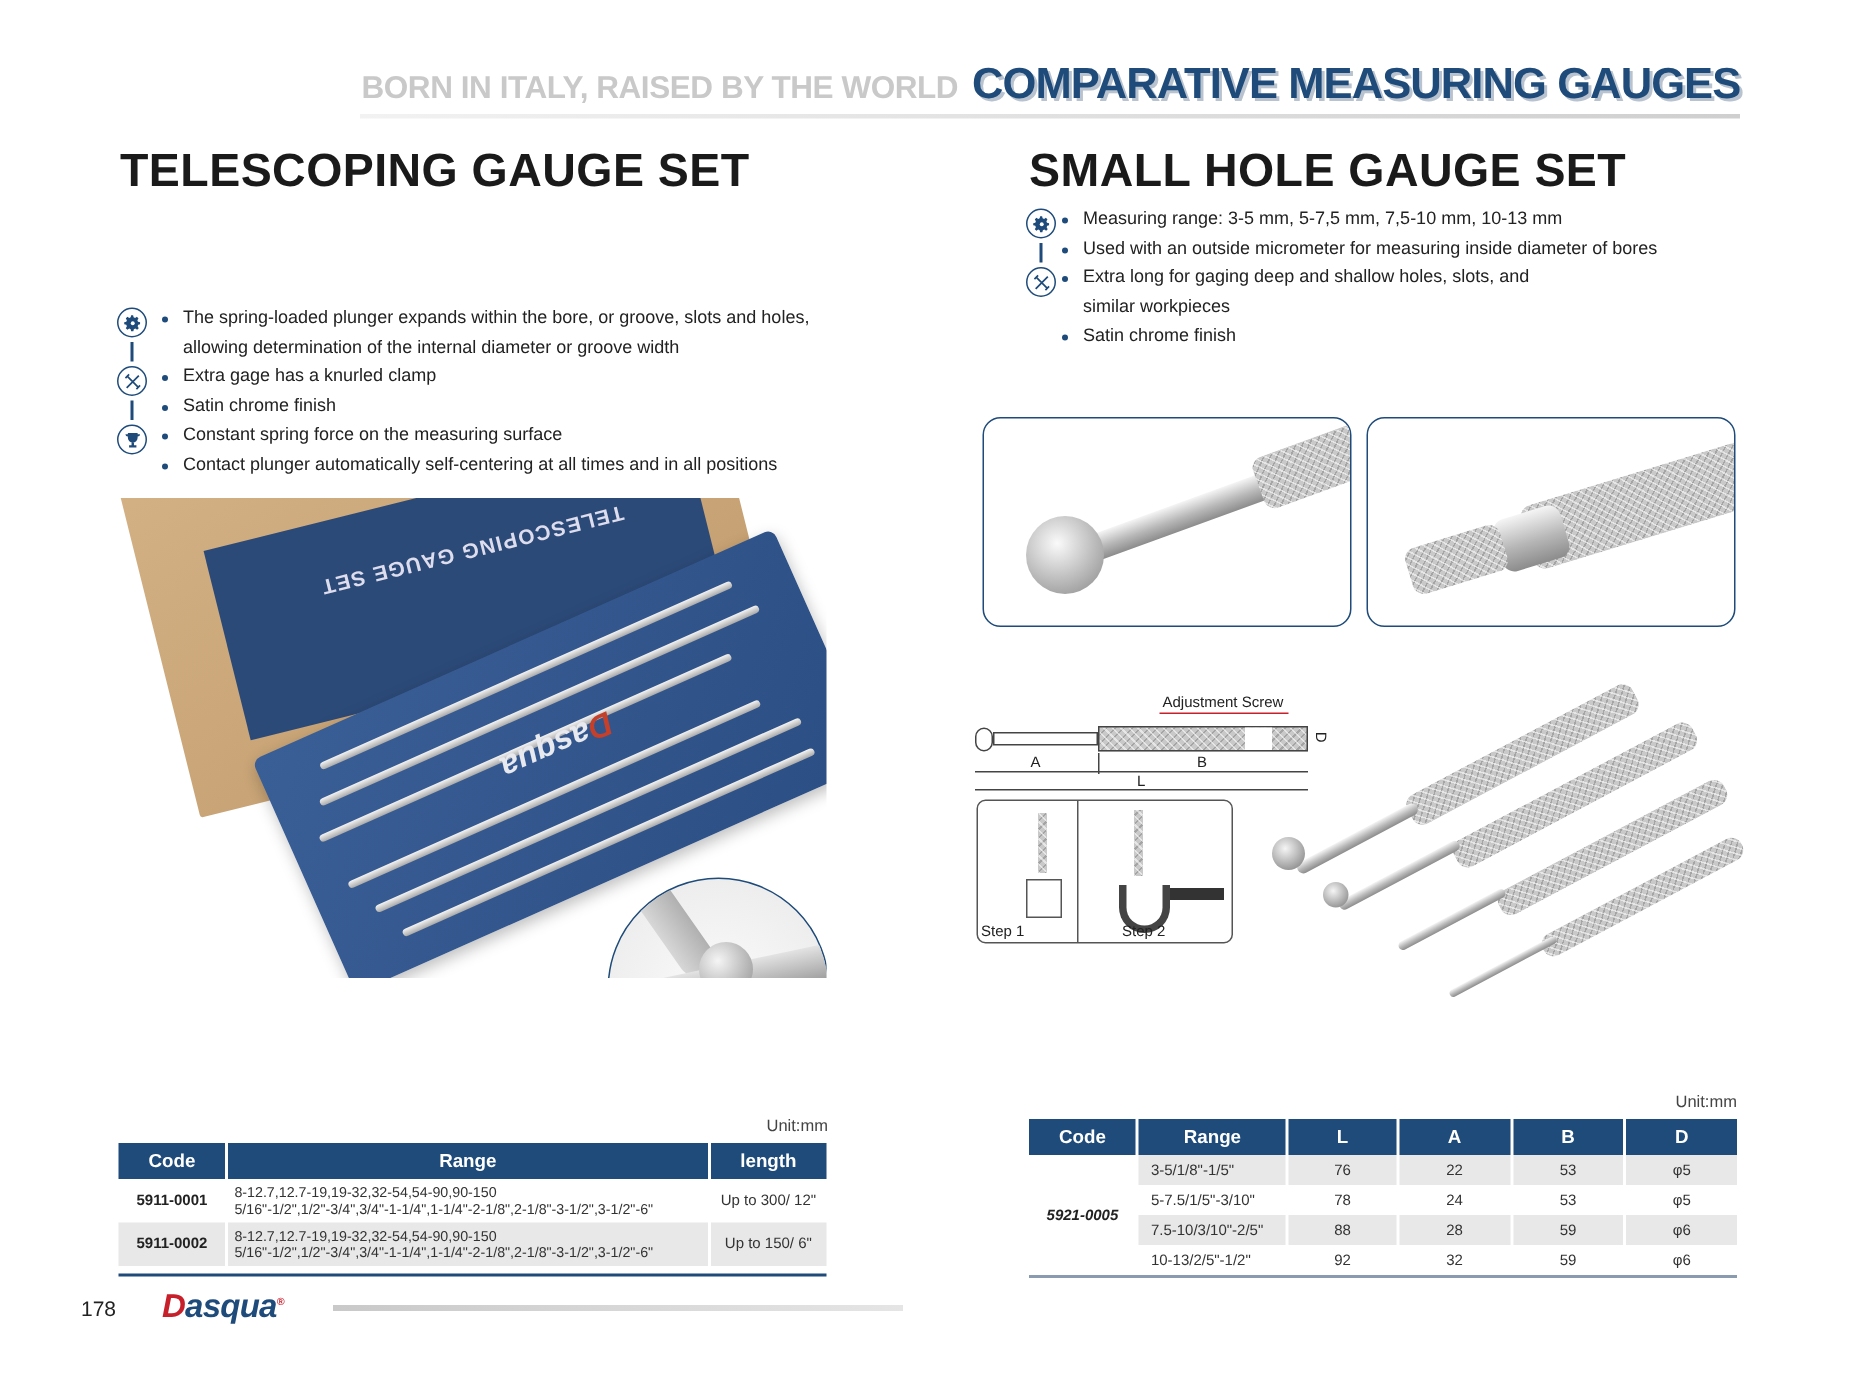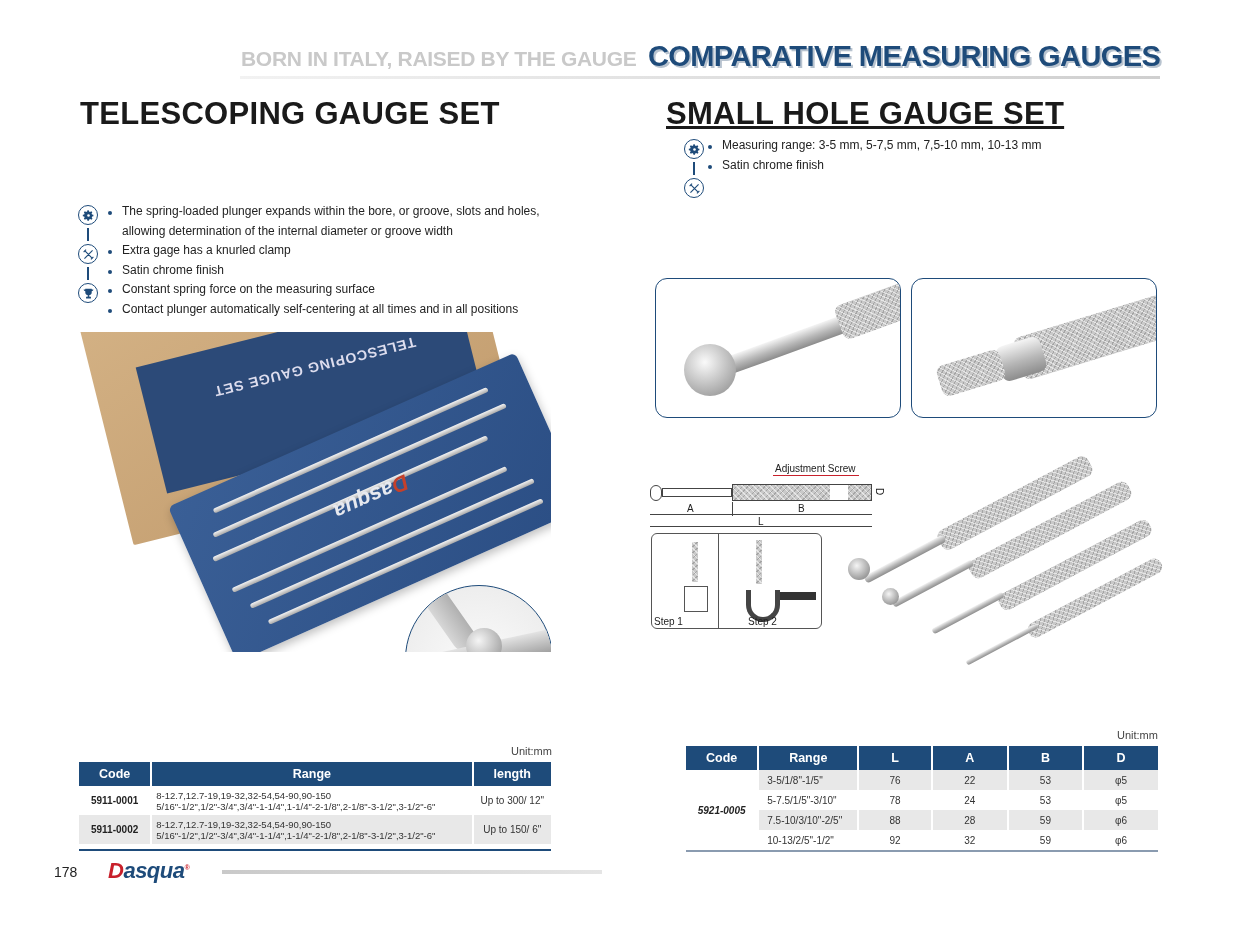--- a/index.html
+++ b/index.html
@@ -5,21 +5,21 @@
   * { box-sizing: border-box; margin: 0; padding: 0; }
   html, body { width: 1244px; height: 929px; background: #ffffff; overflow: hidden; }
   body { position: relative; font-family: "Liberation Sans", "DejaVu Sans", sans-serif; color: #222; }
 
   .top-tagline { position: absolute; left: 241px; top: 47px; font-size: 21px; font-weight: bold; color: #c9c9c9; letter-spacing: -0.3px; white-space: nowrap; }
   .top-title { position: absolute; left: 648px; top: 40px; font-size: 29px; font-weight: bold; color: #1e4b7a; letter-spacing: -0.6px; white-space: nowrap; text-shadow: 2px 2px 0 #b8c3cf; }
   .top-rule { position: absolute; left: 240px; top: 76px; width: 920px; height: 3px; background: linear-gradient(to right, #f2f2f2, #cfcfcf); }
 
   .section-title { position: absolute; font-size: 31px; font-weight: bold; color: #1a1a1a; letter-spacing: 0.3px; white-space: nowrap; }
   .title-left { left: 80px; top: 96px; }
-  .title-right { left: 666px; top: 96px; text-decoration: underline; }
+  .title-right { left: 686px; top: 96px; }
 
   .icon-col { position: absolute; display: flex; flex-direction: column; align-items: center; }
   .icon-circle { width: 20px; height: 20px; border: 1.6px solid #1e4b7a; border-radius: 50%; display: flex; align-items: center; justify-content: center; background: #fff; }
   .icon-circle svg { width: 13px; height: 13px; }
   .icon-link { width: 1.5px; height: 13px; background: #1e4b7a; margin: 3px 0; }
 
   .bullets { position: absolute; list-style: none; font-size: 12px; line-height: 19.5px; color: #222; }
   .bullets li { position: relative; padding-left: 15px; }
   .bullets li::before { content: ""; position: absolute; left: 1px; top: 9px; width: 4px; height: 4px; border-radius: 50%; background: #1e4b7a; }
 
@@ -70,21 +70,21 @@
 
   .page-num { position: absolute; left: 54px; top: 864px; font-size: 14px; color: #222; }
   .footer-logo { position: absolute; left: 108px; top: 858px; font-size: 22px; font-weight: bold; font-style: italic; color: #1e4b7a; letter-spacing: -0.5px; }
   .footer-logo .d { color: #c8202b; }
   .footer-logo sup { font-size: 7px; color: #c8202b; }
   .footer-rule { position: absolute; left: 222px; top: 870px; width: 380px; height: 4px; background: linear-gradient(to right, #c9c9c9, #e5e5e5); }
 </style>
 </head>
 <body>
 
-<div class="top-tagline">BORN IN ITALY, RAISED BY THE GAUGE</div>
+<div class="top-tagline">BORN IN ITALY, RAISED BY THE WORLD</div>
 <div class="top-title">COMPARATIVE MEASURING GAUGES</div>
 <div class="top-rule"></div>
 
 <div class="section-title title-left">TELESCOPING GAUGE SET</div>
 
 <div class="icon-col" style="left:78px; top:205px;">
   <div class="icon-circle">
     <svg viewBox="0 0 16 16">
         <path fill="#1e4b7a" d="M8 5a3 3 0 1 0 0 6 3 3 0 0 0 0-6zm6 3.9V7.1l-1.7-.4-.5-1.2.9-1.5-1.3-1.3-1.5.9-1.2-.5L8.3 1.4H6.7l-.4 1.7-1.2.5-1.5-.9-1.3 1.3.9 1.5-.5 1.2L1 7.1v1.8l1.7.4.5 1.2-.9 1.5 1.3 1.3 1.5-.9 1.2.5.4 1.7h1.8l.4-1.7 1.2-.5 1.5.9 1.3-1.3-.9-1.5.5-1.2z"></path>
         <circle cx="8" cy="8" r="1.6" fill="#fff"></circle>
@@ -177,20 +177,22 @@
   <div class="icon-link"></div>
   <div class="icon-circle">
     <svg viewBox="0 0 16 16">
         <path stroke="#1e4b7a" stroke-width="1.4" fill="none" d="M3 3l10 10M13 3L3 13M2 5l3-3M11 14l3-3"></path>
       </svg>
   </div>
 </div>
 
 <ul class="bullets" style="left:707px; top:136px; width:400px;">
   <li>Measuring range: 3-5 mm, 5-7,5 mm, 7,5-10 mm, 10-13 mm</li>
+  <li>Used with an outside micrometer for measuring inside diameter of bores</li>
+  <li style="width:340px;">Extra long for gaging deep and shallow holes, slots, and similar workpieces</li>
   <li>Satin chrome finish</li>
 </ul>
 
 <div class="detail-frame df-left">
   <div class="shaft chrome" style="left:60px; top:55px; width:150px; height:18px; transform:rotate(-20deg);"></div>
   <div class="shaft knurl" style="left:180px; top:10px; width:100px; height:36px; transform:rotate(-20deg);"></div>
   <div style="position:absolute; left:28px; top:65px; width:52px; height:52px; border-radius:50%; background:radial-gradient(circle at 40% 35%, #fafafa, #9e9e9e 80%);"></div>
 </div>
 <div class="detail-frame df-right">
   <div class="shaft knurl" style="left:100px; top:0px; width:170px; height:44px; transform:rotate(-17deg); transform-origin:left top; top:60px;"></div>

